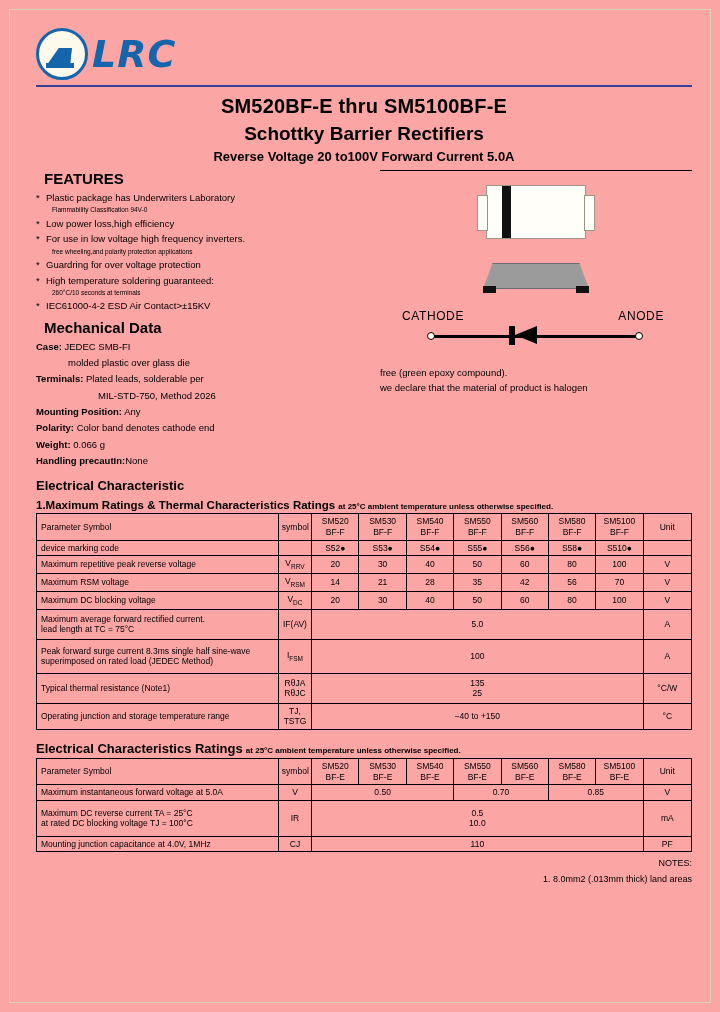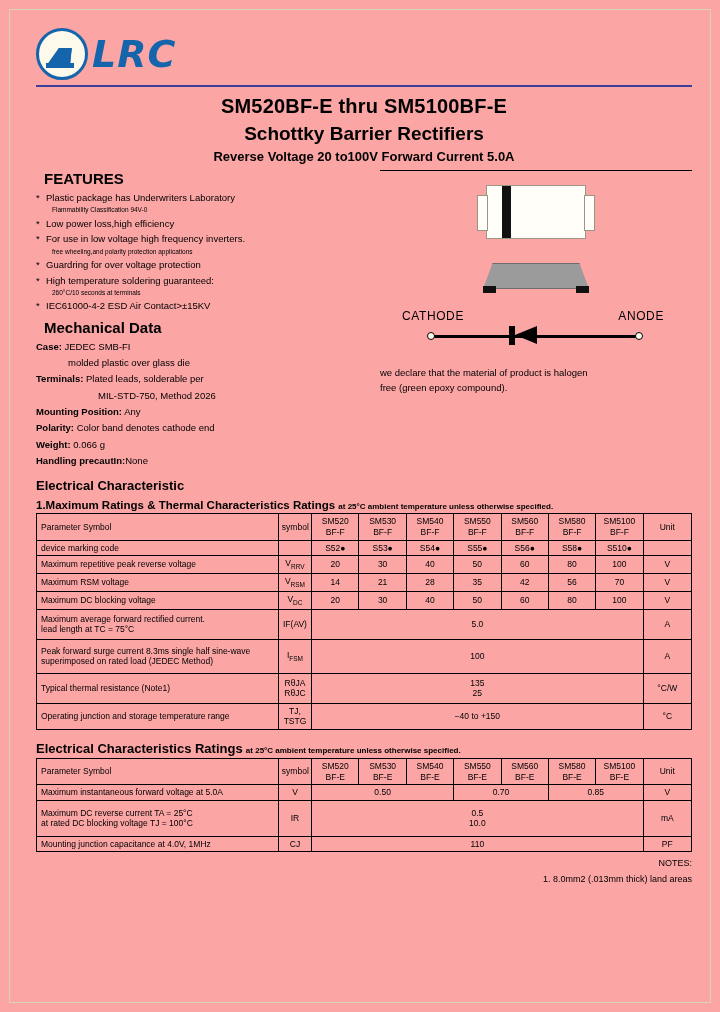--- a/index.html
+++ b/index.html
@@ -339,22 +339,22 @@
             <div class="diode">
               <div class="wire"></div>
               <div class="bar"></div>
               <div class="tri"></div>
               <div class="dot-l"></div>
               <div class="dot-r"></div>
             </div>
           </div>
         </div>
         <div class="halogen">
+          <div>free (green epoxy compound).</div>
           <div>we declare that the material of product is halogen</div>
-          <div>free (green epoxy compound).</div>
         </div>
       </div>
     </div>
 
     <div class="tbl-sec-title">Electrical Characteristic</div>
 
     <div class="tbl-h">
       <span>1.Maximum Ratings &amp; Thermal Characteristics Ratings</span>
       <span class="small">at 25°C ambient temperature unless otherwise specified.</span>
     </div>

